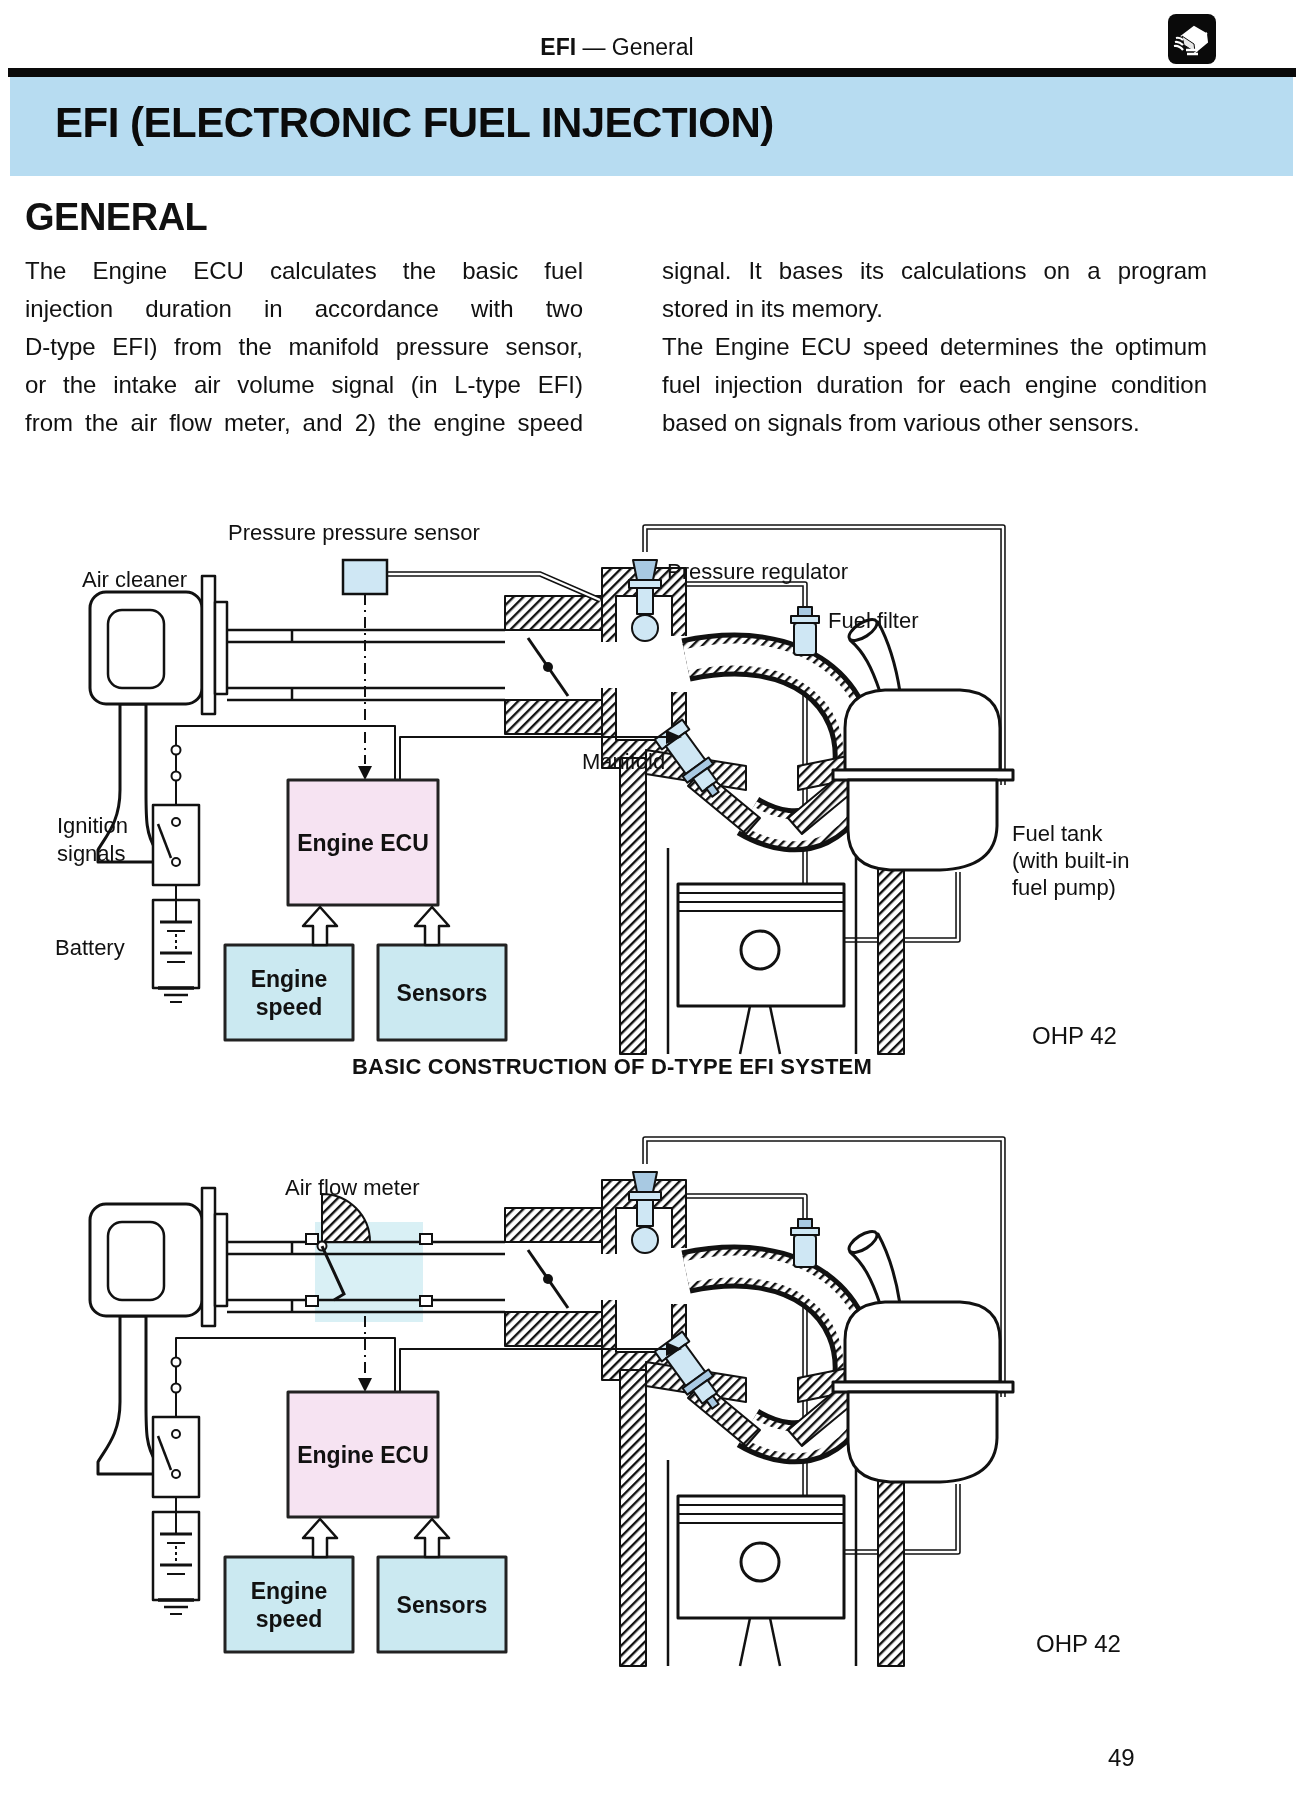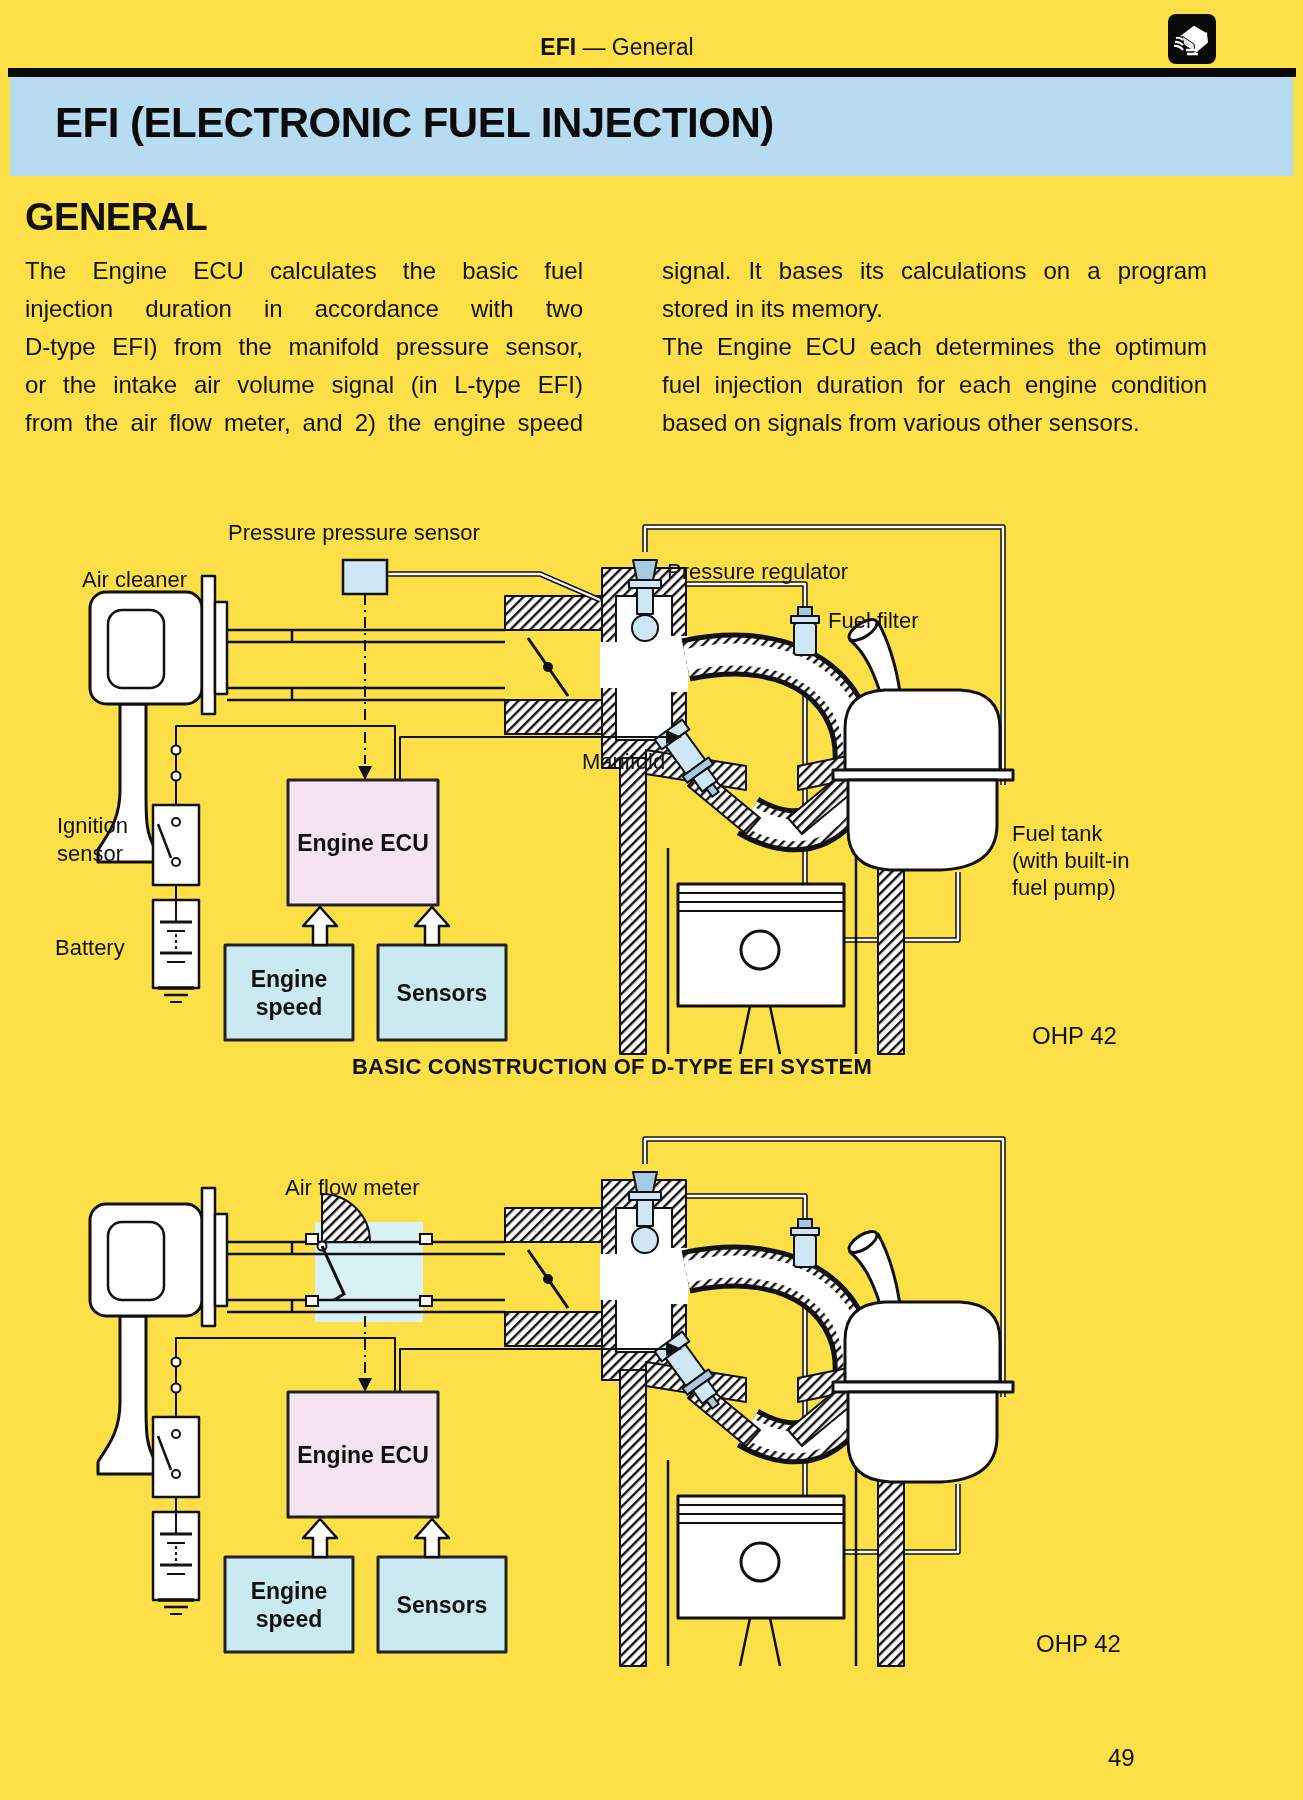--- a/index.html
+++ b/index.html
@@ -1,16 +1,16 @@
 <!DOCTYPE html>
 <html style="--banner_bg: #b7dcf1; --ecu_fill: #f6e3f2; --input_box_fill: #cbe9f1; --component_fill: #cfe7f4; --component_dark: #a8c9e2;"><head>
 <meta charset="utf-8">
 <style>
   html,body{margin:0;padding:0;background:#e8e8e8;}
-  #page{position:relative;width:1303px;height:1800px;background:#fde047;overflow:hidden;
+  #page{position:relative;width:1303px;height:1800px;background:#ffffff;overflow:hidden;
         font-family:"Liberation Sans", sans-serif;color:#111;}
   .abs{position:absolute;}
   .lbl{position:absolute;font-size:22px;font-weight:500;color:#111;white-space:pre-line;line-height:28px;}
   .boxtxt{position:absolute;display:flex;align-items:center;justify-content:center;text-align:center;
           font-size:23px;font-weight:700;white-space:pre-line;line-height:28px;}
   .cap{position:absolute;font-size:22px;font-weight:700;text-align:center;letter-spacing:.2px;}
   .ohp{position:absolute;font-size:24px;font-weight:400;}
   #hdr{position:absolute;top:34px;left:0;width:1234px;text-align:center;font-size:23px;}
   #hdr b{font-weight:700;}
   #blackbar{position:absolute;left:8px;top:68px;width:1288px;height:9px;background:#0a0a0a;}
@@ -54,21 +54,21 @@
   <div id="lcol" class="col">
     <div class="ln jl">The Engine ECU calculates the basic fuel</div>
     <div class="ln jl">injection duration in accordance with two</div>
     <div class="ln jl">D-type EFI) from the manifold pressure sensor,</div>
     <div class="ln jl">or the intake air volume signal (in L-type EFI)</div>
     <div class="ln jl">from the air flow meter, and 2) the engine speed</div>
   </div>
   <div id="rcol" class="col">
     <div class="ln jl">signal. It bases its calculations on a program</div>
     <div class="ln">stored in its memory.</div>
-    <div class="ln jl">The Engine ECU each determines the optimum</div>
+    <div class="ln jl">The Engine ECU speed determines the optimum</div>
     <div class="ln jl">fuel injection duration for each engine condition</div>
     <div class="ln">based on signals from various other sensors.</div>
   </div>
 
   <svg class="abs" style="left:0;top:0" width="1303" height="1800" viewBox="0 0 1303 1800">
     <defs>
       <pattern id="ht" patternUnits="userSpaceOnUse" width="7" height="7" patternTransform="rotate(45)">
         <rect width="7" height="7" fill="#ffffff"></rect>
         <rect width="2.4" height="7" fill="#111"></rect>
       </pattern>
@@ -231,21 +231,21 @@
       <line x1="365" y1="1316" x2="365" y2="1376" stroke="#111" stroke-width="2" stroke-dasharray="11 5 2 5"></line>
     </g>
   </svg>
 
   <div class="lbl" style="left:228px;top:519px;">Pressure pressure sensor</div>
   <div class="lbl" style="left:82px;top:566px;">Air cleaner</div>
   <div class="lbl" style="left:667px;top:551px;margin-top:7px;">Pressure regulator</div>
   <div class="lbl" style="left:828px;top:607px;">Fuel filter</div>
   <div class="lbl" style="left:582px;top:748px;">Manifold</div>
   <div class="lbl" style="left:57px;top:812px;">Ignition
-sensor</div>
+signals</div>
   <div class="lbl" style="left:55px;top:934px;">Battery</div>
   <div class="lbl" style="left:1012px;top:820px;line-height:27px;">Fuel tank
 (with built-in
 fuel pump)</div>
   <div class="boxtxt" style="left:288px;top:780px;width:150px;height:125px;">Engine ECU</div>
   <div class="boxtxt" style="left:225px;top:945px;width:128px;height:95px;">Engine
 speed</div>
   <div class="boxtxt" style="left:378px;top:945px;width:128px;height:95px;">Sensors</div>
   <div class="ohp" style="left:1032px;top:1022px;">OHP 42</div>
   <div class="cap" style="left:312px;top:1054px;width:600px;">BASIC CONSTRUCTION OF D-TYPE EFI SYSTEM</div>

